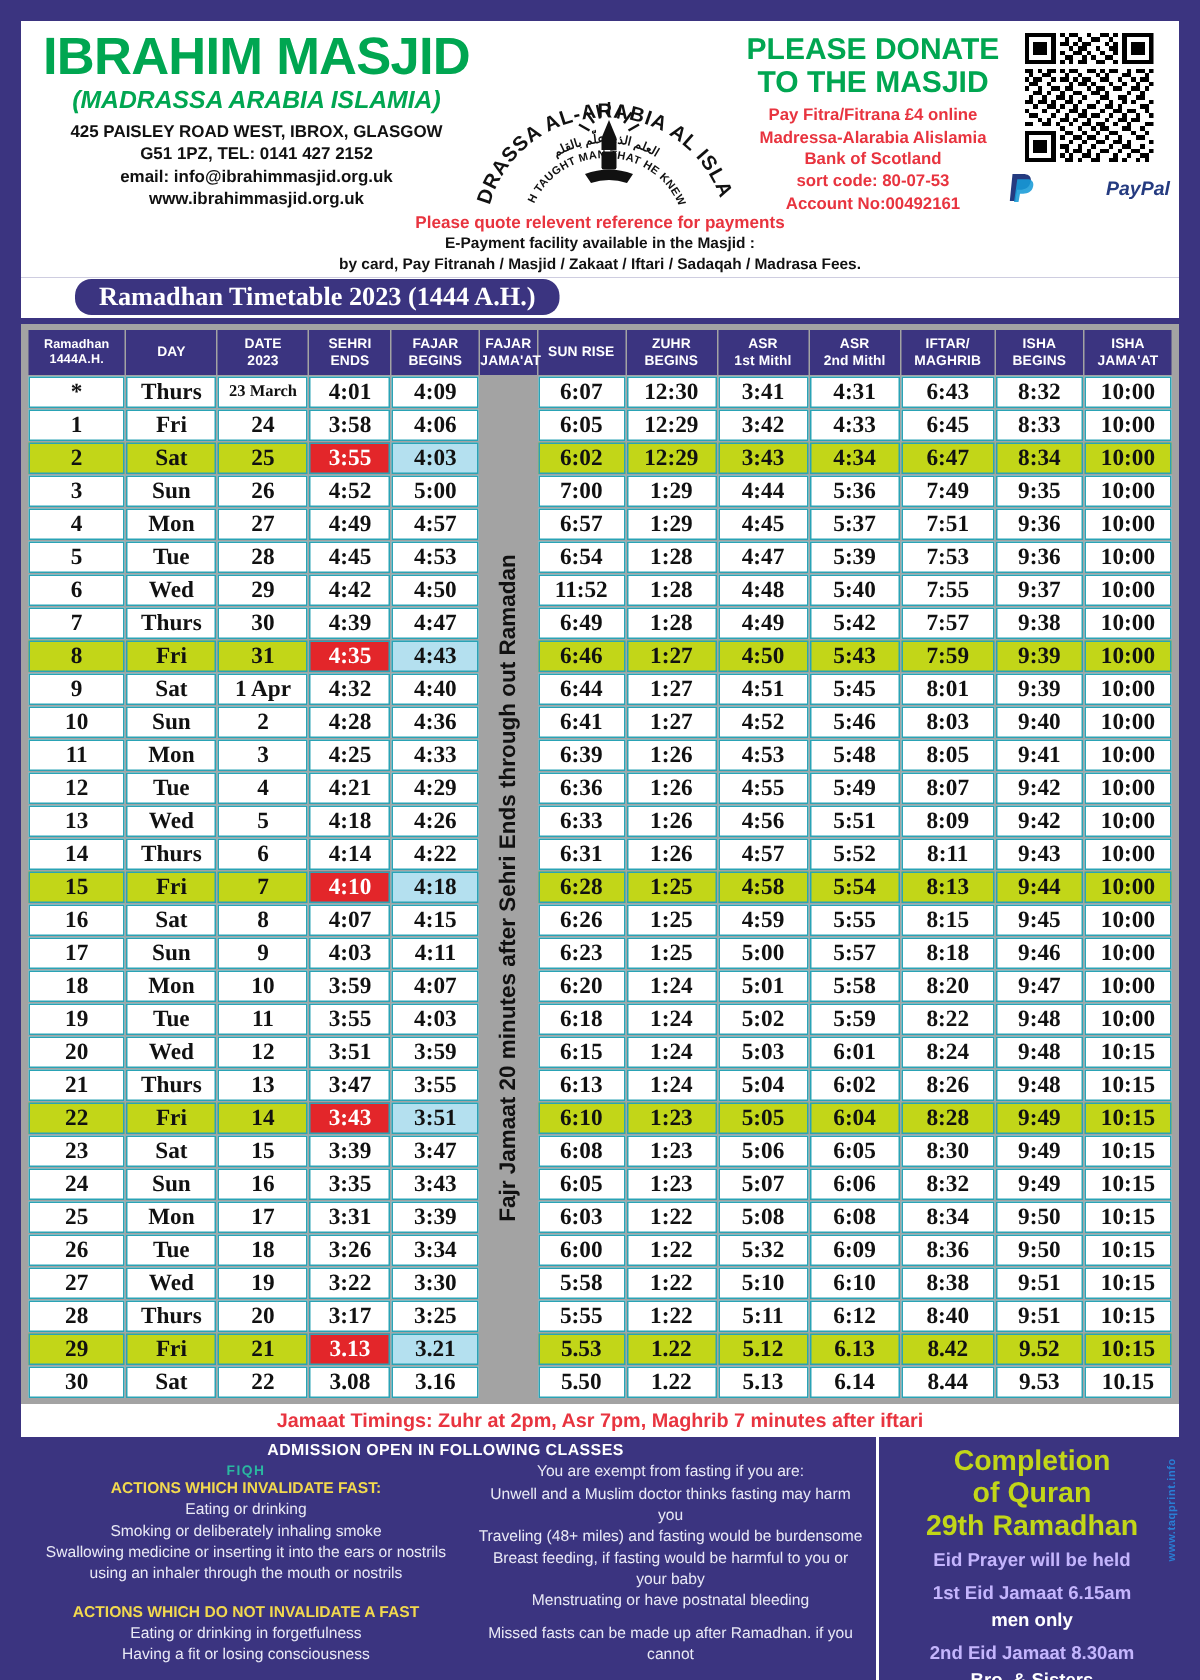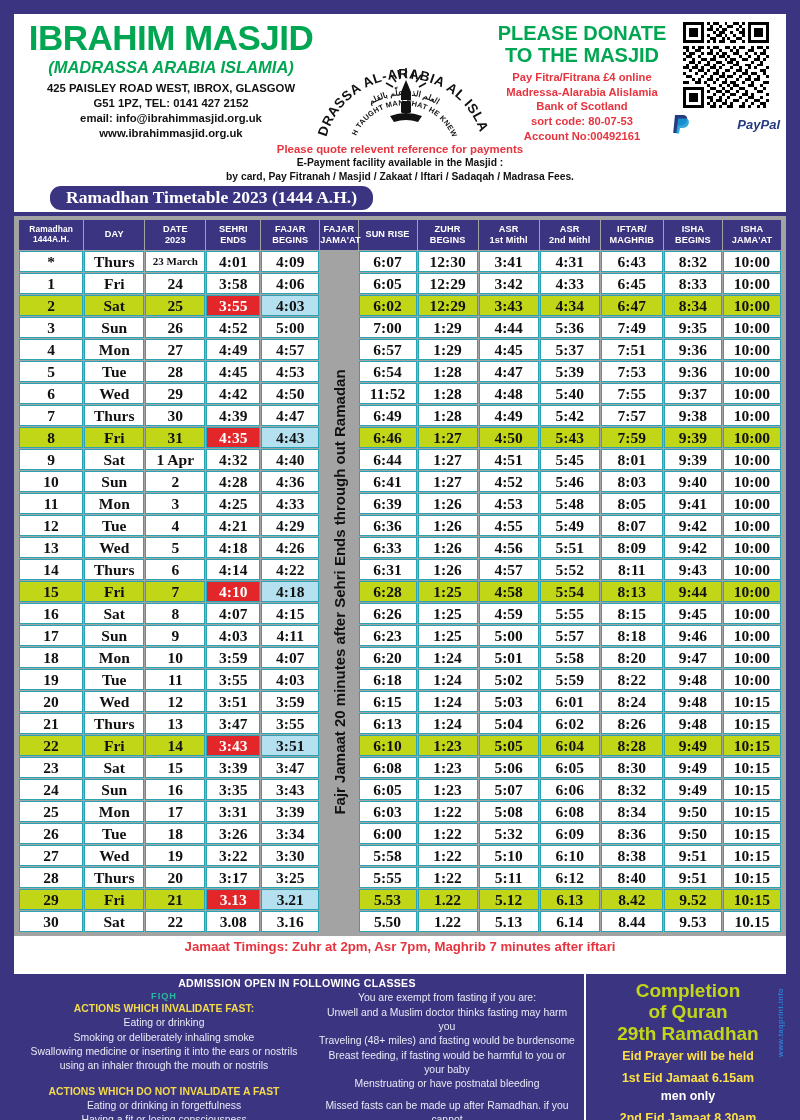--- a/index.html
+++ b/index.html
@@ -203,21 +203,21 @@
     color: #111;
   }
 
   
   .jamaat-bar {
     background: #ffffff;
     text-align: center;
     color: #e8343f;
     font-weight: bold;
     font-size: 13.2px;
-    padding: 3px 0 20px 0;
+    padding: 3px 0 4px 0;
   }
 
   
   .bottom {
     display: flex;
     margin-top: 0;
     height: 258px;
   }
   .bottom-left { flex: 1; position: relative; padding-top: 3px; }
   .admission {
@@ -263,21 +263,21 @@
     position: relative;
     padding-top: 6px;
   }
   .comp-title {
     color: #c2d618;
     font-weight: bold;
     font-size: 19px;
     line-height: 1.12;
   }
   .eid-line {
-    color: #fde047;
+    color: #c4b5fd;
     font-weight: bold;
     font-size: 12.4px;
     line-height: 1.5;
     margin-top: 3px;
   }
   .eid-white { color: #ffffff; font-weight: bold; font-size: 12.4px; line-height:1.5; }
   .side-url {
     position: absolute;
     right: 1px; top: 14px;
     color: #2a7fd4;

